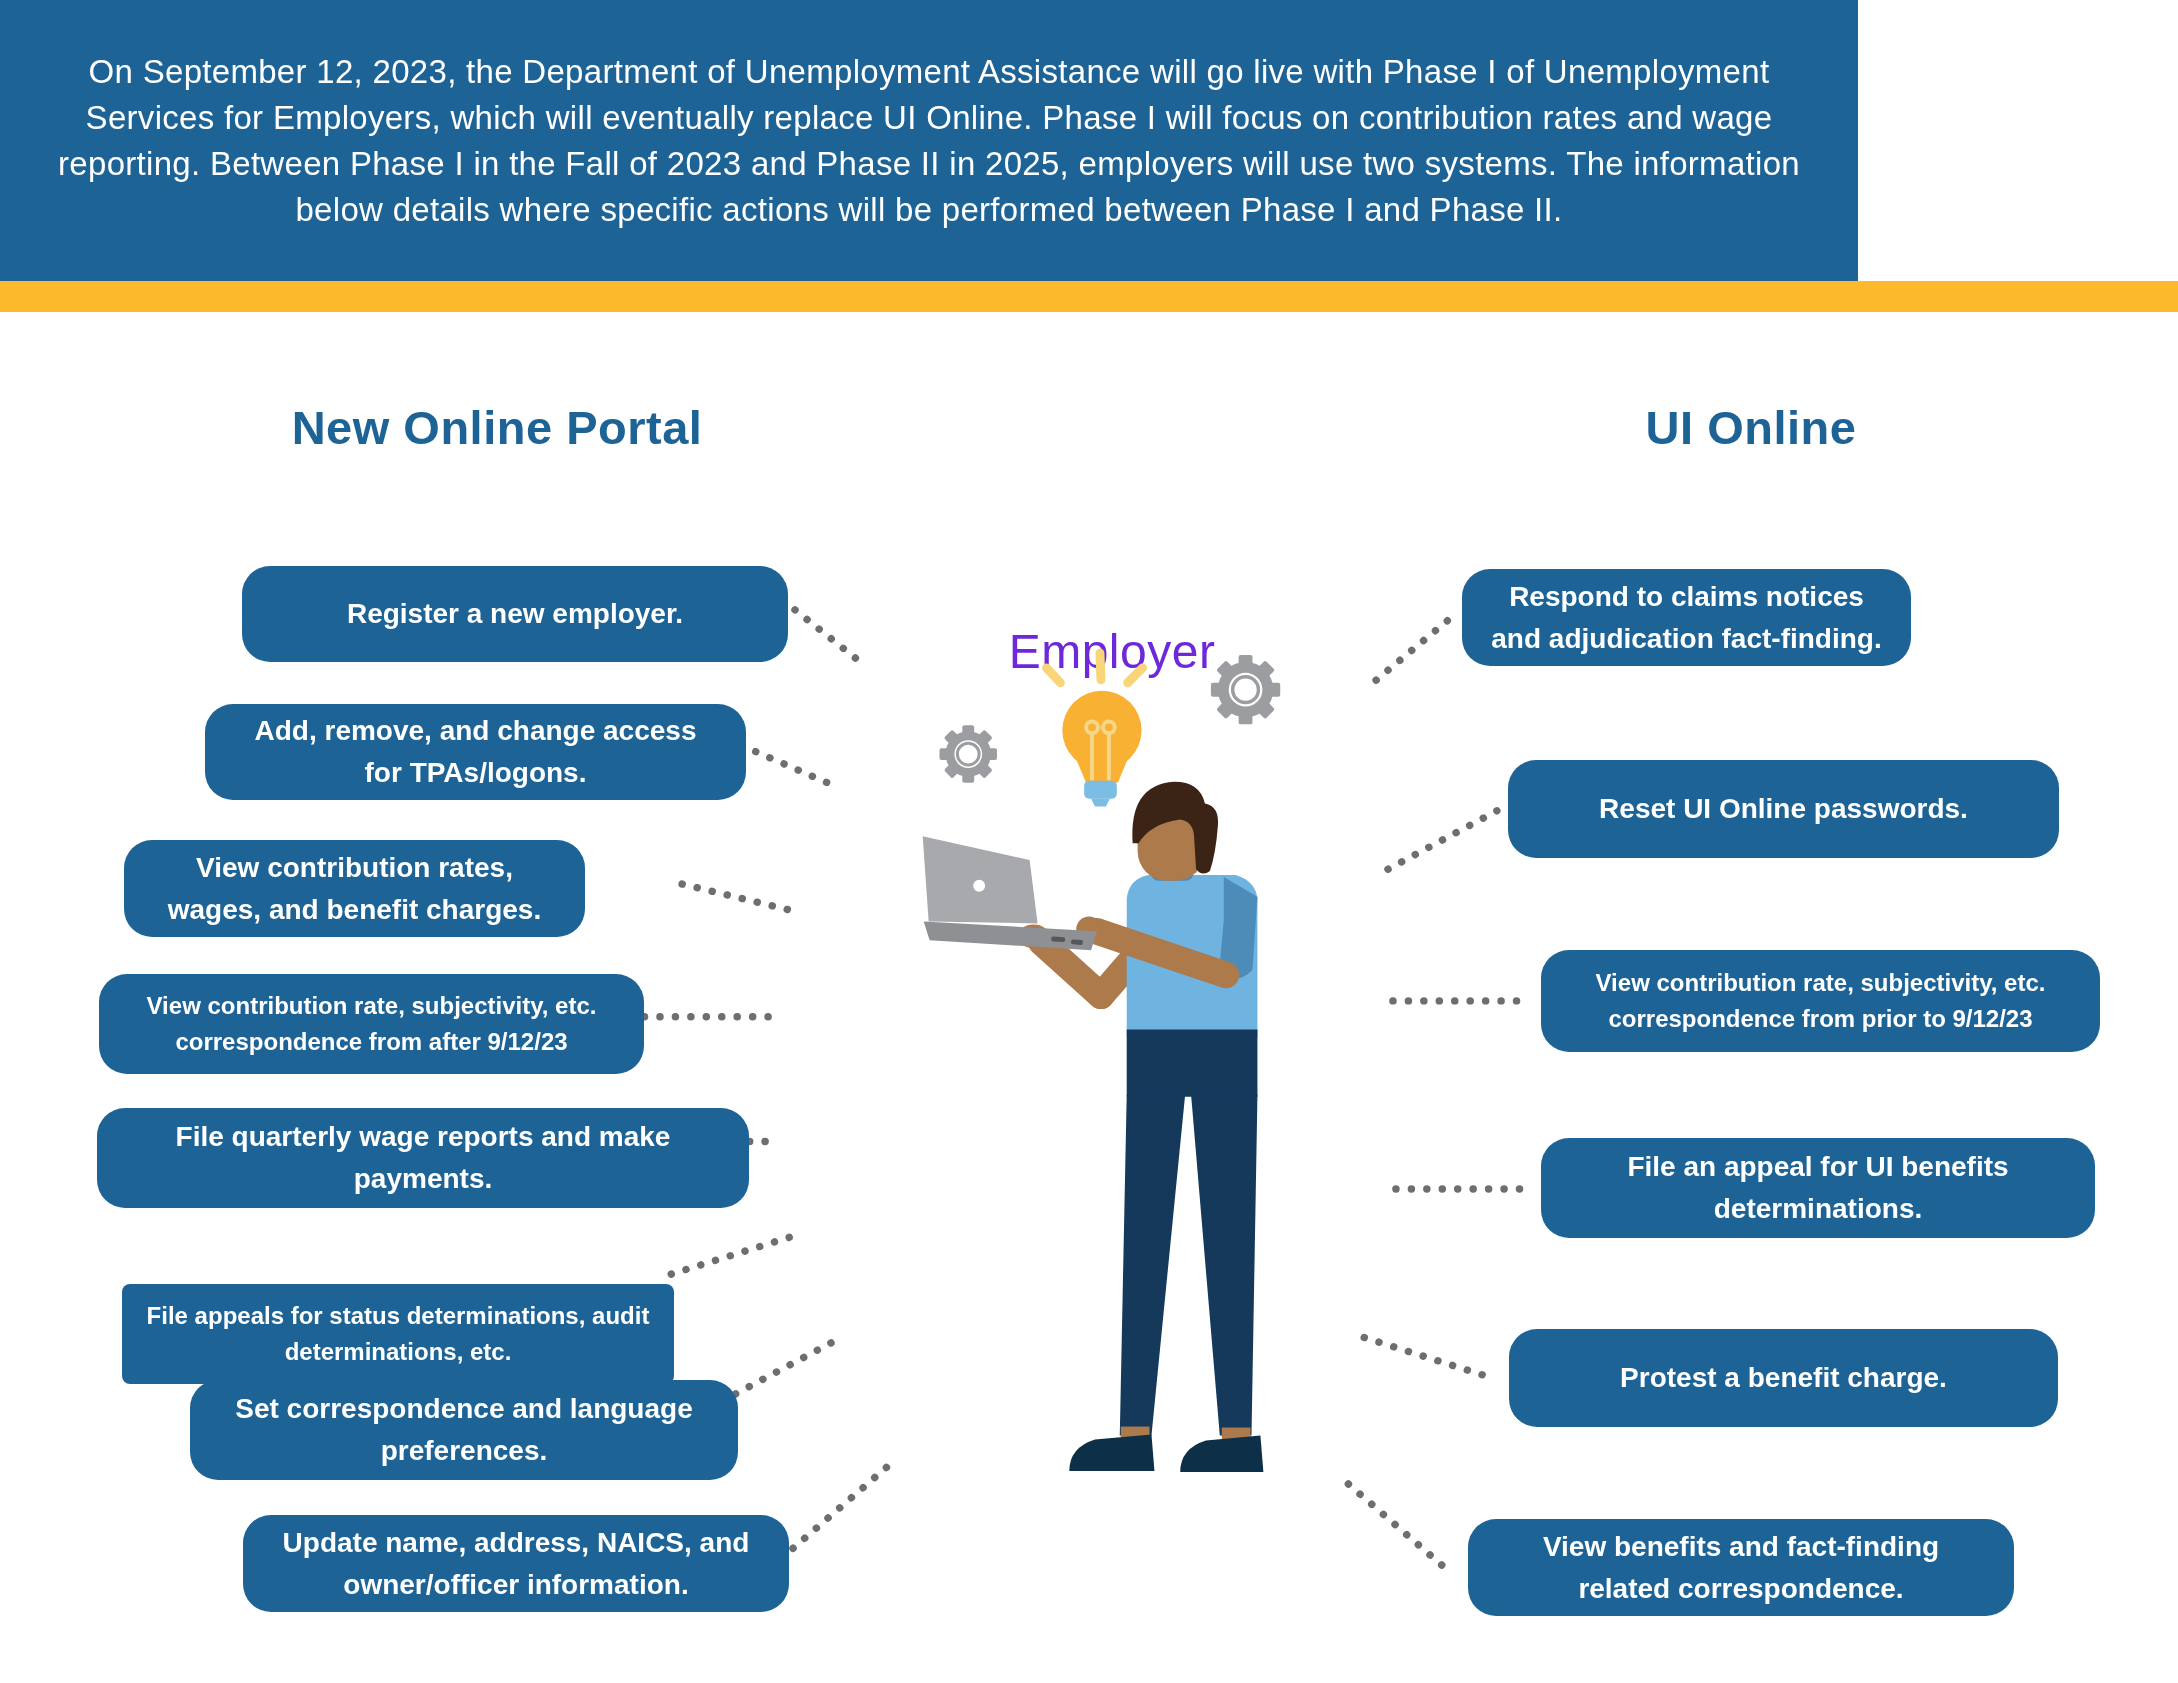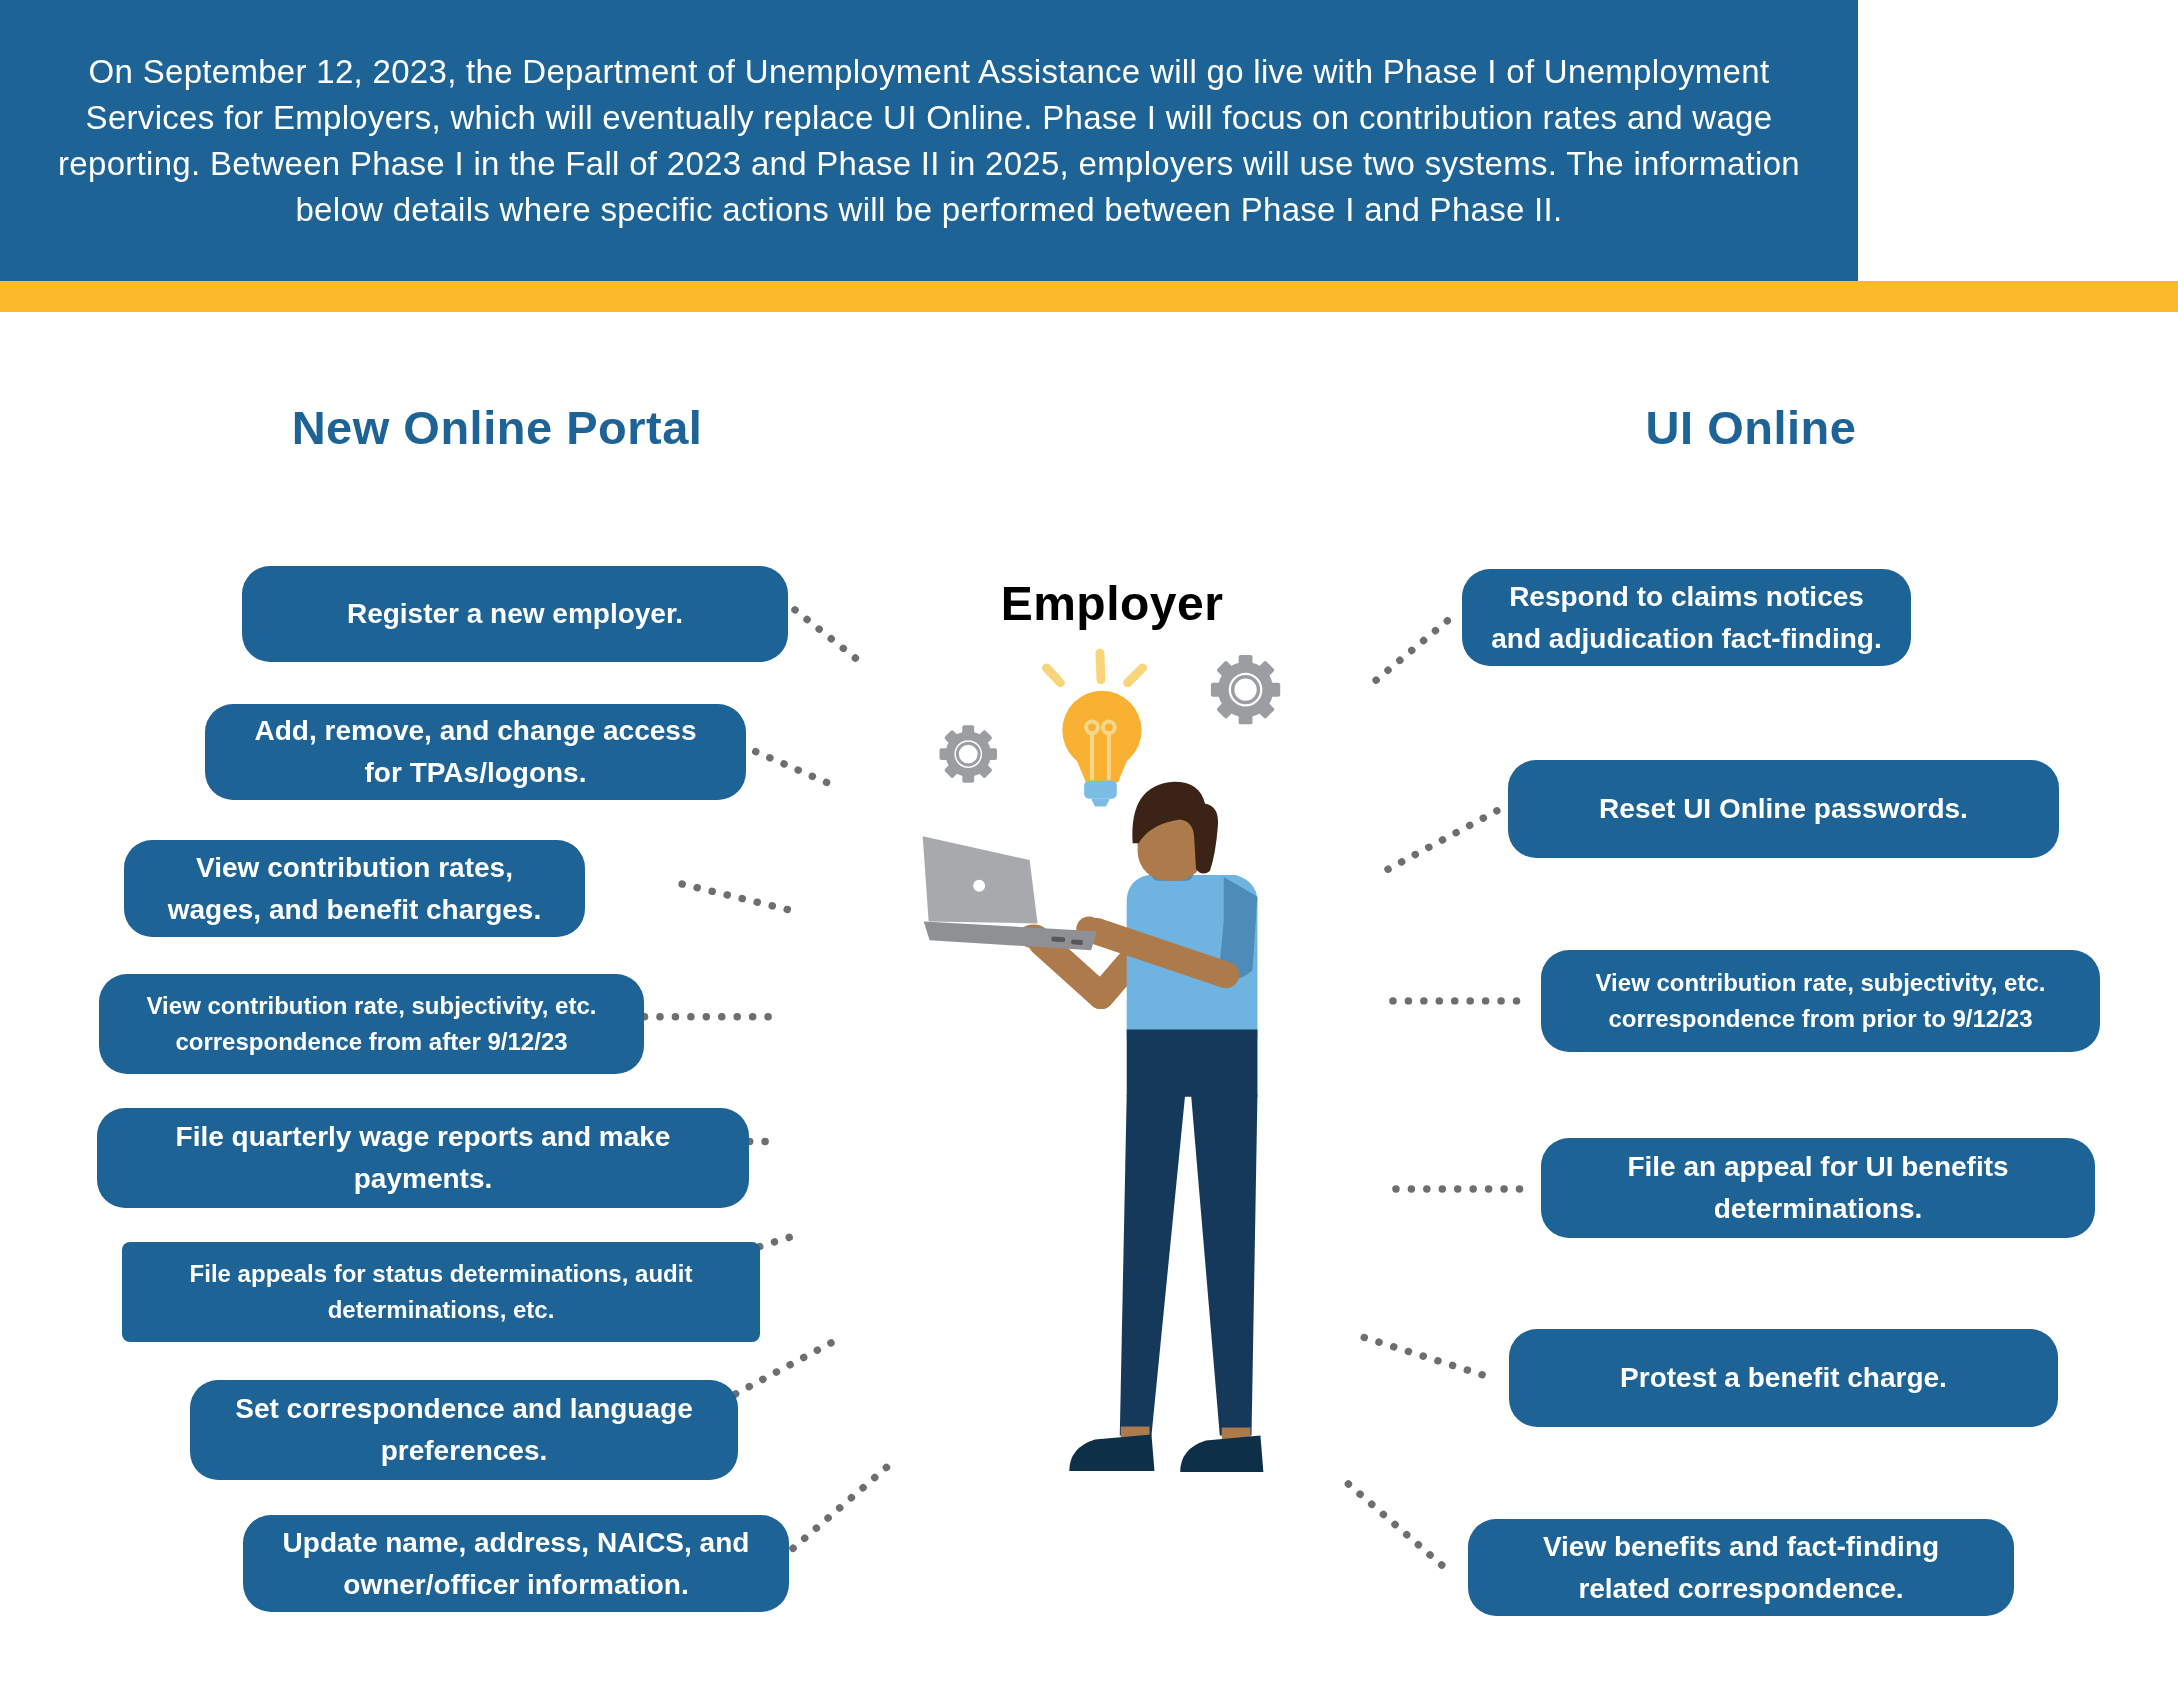--- a/index.html
+++ b/index.html
@@ -14,22 +14,22 @@
     text-align:center; font-size:33px; line-height:46px; font-weight:500; letter-spacing:0.3px;
   }
   .stripe {
     position:absolute; left:0; top:281px; width:2178px; height:31px; background:#FDB92C;
   }
   .col-heading {
     position:absolute; color:#1D6396; font-weight:bold; font-size:47px;
     text-align:center; letter-spacing:0.5px;
   }
   .center-heading {
-    position:absolute; color:#000000; font-weight:bold; font-size:48px;
-    text-align:center; letter-spacing:0.5px;
+    position:absolute; color:#6d28d9; font-weight:normal; font-size:48px;
+    text-align:center; letter-spacing:0.5px;margin-top:48px;
   }
   .box {
     position:absolute; background:#1D6396; border-radius:28px;
     color:#ffffff; font-weight:bold; font-size:28px; line-height:1.5;
     display:flex; align-items:center; justify-content:center; text-align:center;
     padding:0 28px; box-sizing:border-box;
   }
   .box.long { font-size:24px; padding:0 14px; }
   svg.connectors { position:absolute; left:0; top:0; pointer-events:none; }
   svg.connectors line { stroke:#6D6E71; stroke-width:7.5; stroke-linecap:round; stroke-dasharray:0.1 15.5; }
@@ -67,21 +67,21 @@
     <line x1="1410" y1="1201" x2="1548" y2="1201"></line>
     <line x1="1378" y1="1351" x2="1511" y2="1393"></line>
     <line x1="1362" y1="1499" x2="1461" y2="1585"></line>
   </svg>
 
   <div class="box" style="left:242px; top:566px; width:546px; height:96px;">Register a new employer.</div>
   <div class="box" style="left:205px; top:704px; width:541px; height:96px;">Add, remove, and change access for TPAs/logons.</div>
   <div class="box" style="left:124px; top:840px; width:461px; height:97px;">View contribution rates, wages, and benefit charges.</div>
   <div class="box long" style="left:99px; top:974px; width:545px; height:100px;">View contribution rate, subjectivity, etc. correspondence from after 9/12/23</div>
   <div class="box" style="left:97px; top:1108px; width:652px; height:100px;">File quarterly wage reports and make payments.</div>
-  <div class="box long" style="left:122px; top:1242px; width:638px; height:100px;border-radius:8px;">File appeals for status determinations, audit determinations, etc.</div>
+  <div class="box long" style="left:122px; top:1284px; width:552px; height:100px;border-radius:8px;">File appeals for status determinations, audit determinations, etc.</div>
   <div class="box" style="left:243px; top:1515px; width:546px; height:97px;">Update name, address, NAICS, and owner/officer information.</div>
   <div class="box" style="left:190px; top:1380px; width:548px; height:100px;">Set correspondence and language preferences.</div>
 
   <div class="box" style="left:1462px; top:569px; width:449px; height:97px;">Respond to claims notices and adjudication fact-finding.</div>
   <div class="box" style="left:1508px; top:760px; width:551px; height:98px;">Reset UI Online passwords.</div>
   <div class="box long" style="left:1541px; top:950px; width:559px; height:102px;">View contribution rate, subjectivity, etc. correspondence from prior to 9/12/23</div>
   <div class="box" style="left:1541px; top:1138px; width:554px; height:100px;">File an appeal for UI benefits determinations.</div>
   <div class="box" style="left:1509px; top:1329px; width:549px; height:98px;">Protest a benefit charge.</div>
   <div class="box" style="left:1468px; top:1519px; width:546px; height:97px;">View benefits and fact-finding related correspondence.</div>
 

